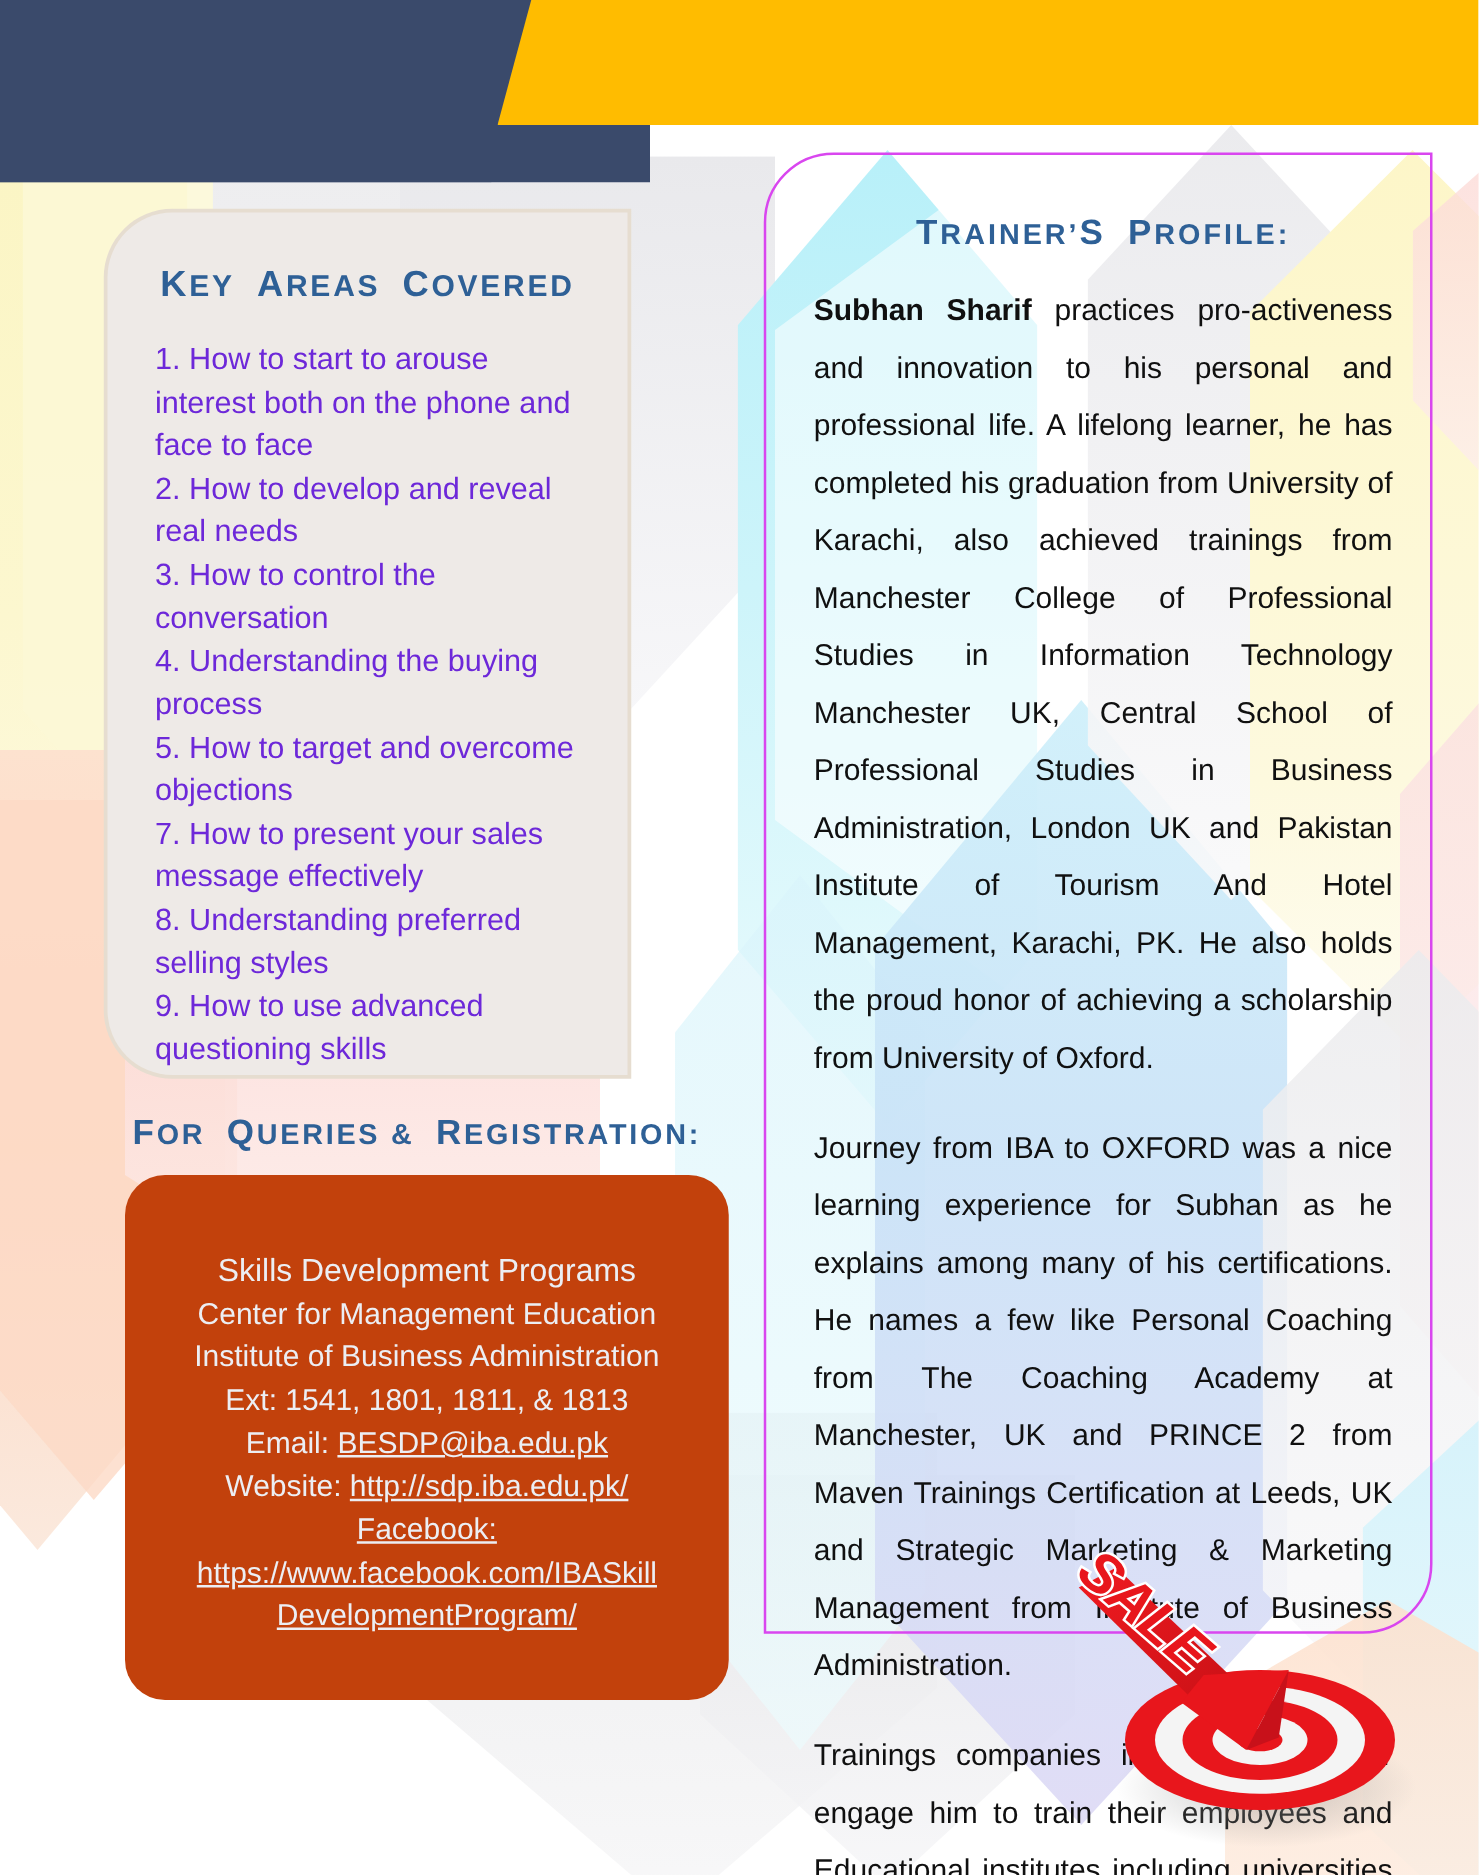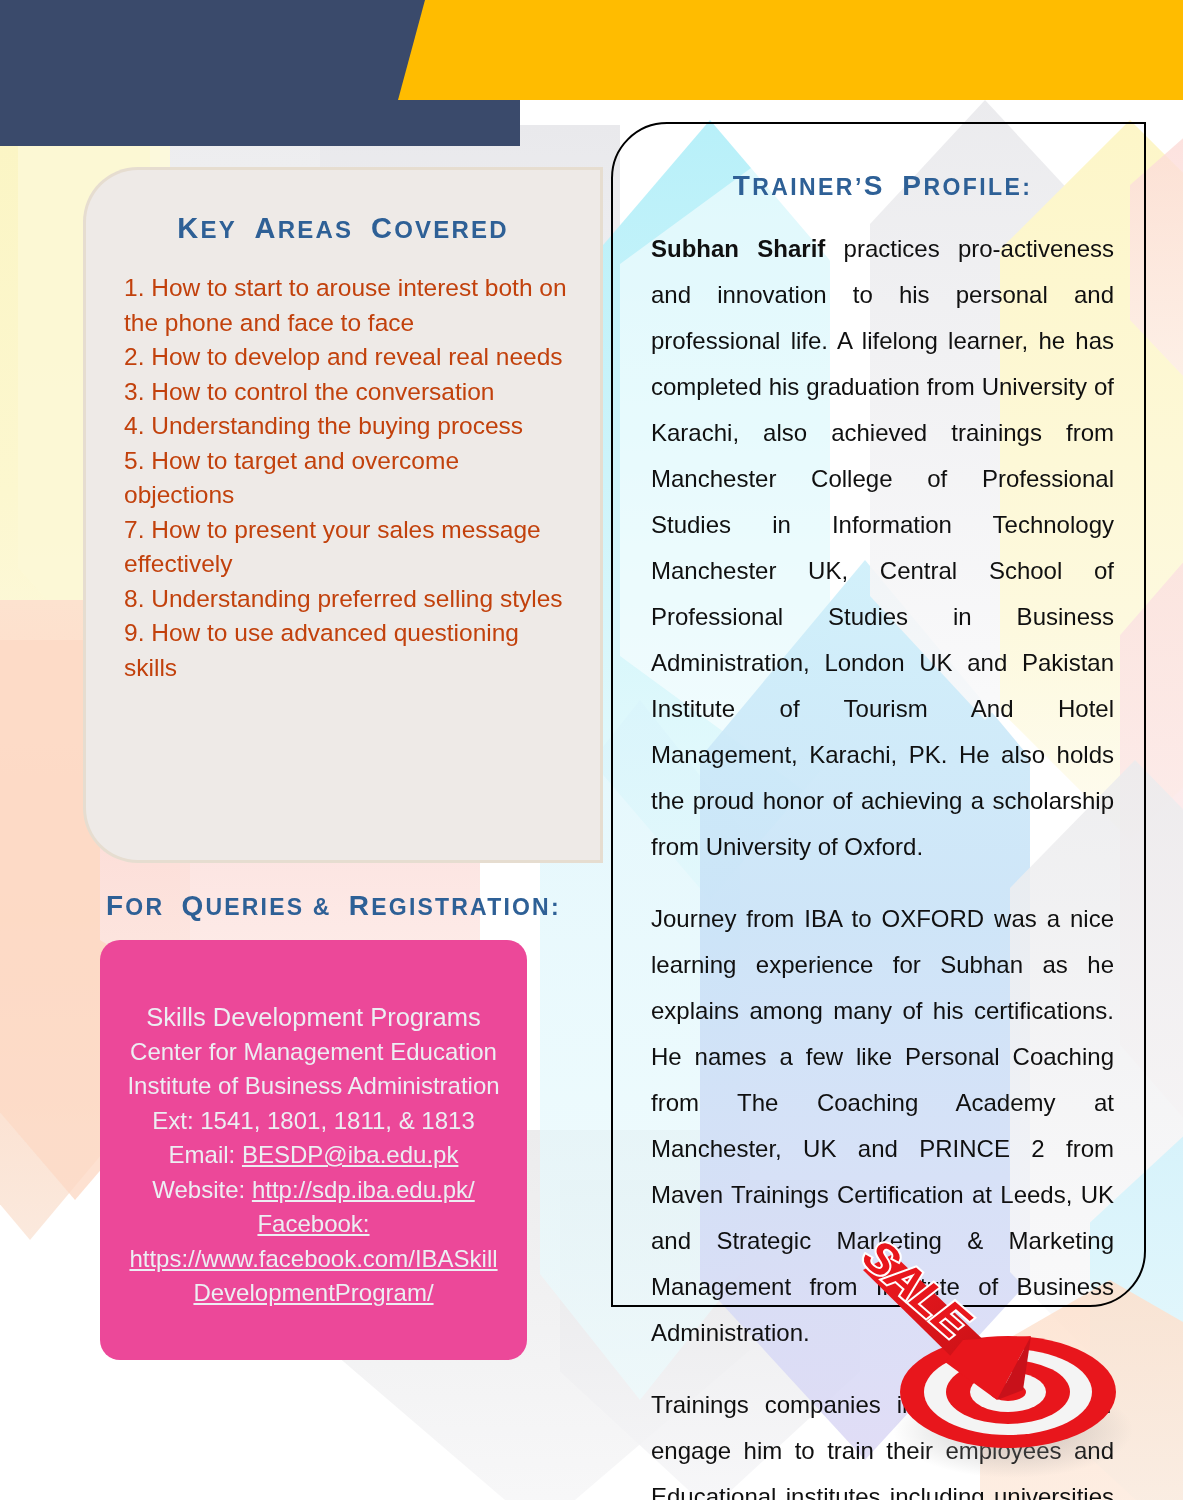--- a/index.html
+++ b/index.html
@@ -184,21 +184,21 @@
     left: 0; top: 0;
     width: 1183px; height: 100px;
     background: #ffbc00;
     clip-path: polygon(425px 0, 1183px 0, 1183px 100px, 398px 100px);
   }
 
   
   .key-card {
     position: absolute;
     left: 86px; top: 170px;
-    width: 514px; height: 690px;
+    width: 416px; height: 690px;
     background: #eeeae7;
     border-radius: 52px 0 0 52px;
     box-shadow: 0 0 0 3px #e6ddd0;
     padding: 0;
     box-sizing: border-box;
   }
   .key-title {
     color: #2e6096;
     font-weight: bold;
     font-size: 24px;
@@ -208,65 +208,65 @@
     font-variant: small-caps;
     text-transform: capitalize;
   }
   .key-title .sc {
     font-size: 29px;
   }
   .key-list {
     margin: 26px 0 0 0;
     padding: 0 30px 0 38px;
     list-style: none;
-    color: #c2410c;
+    color: #6d28d9;
     font-size: 24.5px;
     line-height: 34.5px;
   }
   .key-list li { margin: 0; }
 
   
   .queries-title {
     position: absolute;
     left: 106px; top: 890px;
     color: #2e6096;
     font-weight: bold;
     font-size: 23px;
     letter-spacing: 2.2px;
   }
   .queries-title .sc { font-size: 28px; }
 
   
   .contact-box {
     position: absolute;
     left: 100px; top: 940px;
-    width: 427px; height: 420px;
-    background: #ec4899;
-    border-radius: 20px;
+    width: 483px; height: 420px;
+    background: #c2410c;
+    border-radius: 32px;
     color: #eceef3;
     text-align: center;
     box-sizing: border-box;
     padding-top: 60px;
     font-size: 24px;
     line-height: 34.5px;
   }
   .contact-line { display: block; }
   .contact-line.lead { font-size: 25.5px; }
   .contact-line a,
   .contact-link {
     color: #eceef3;
     text-decoration: underline;
   }
 
   
   .profile-panel {
     position: absolute;
     left: 611px; top: 122px;
     width: 535px; height: 1185px;
-    border: 2px solid #000000;
+    border: 2px solid #d946ef;
     border-radius: 56px 0 56px 0;
     box-sizing: border-box;
     padding: 40px 30px 0 38px;
   }
   .profile-title {
     color: #2e6096;
     font-weight: bold;
     font-size: 23px;
     letter-spacing: 2.4px;
     text-align: center;

